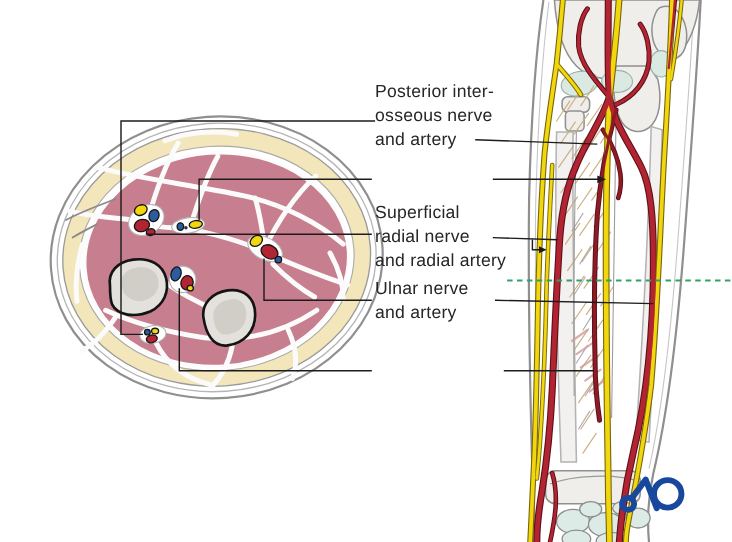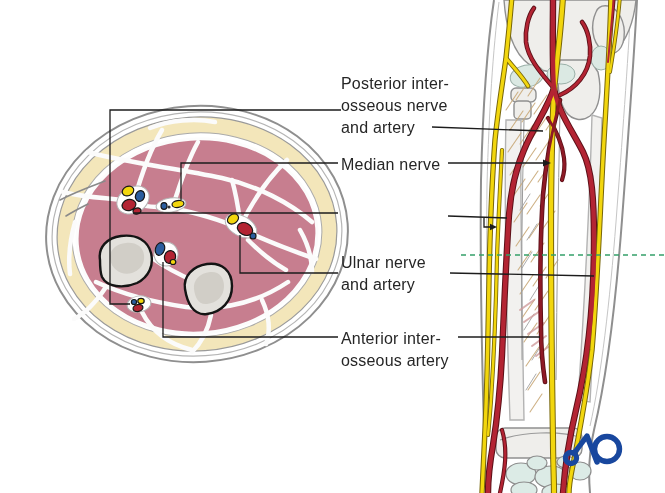--- a/index.html
+++ b/index.html
@@ -234,19 +234,19 @@
   <g fill="none" stroke="#18479e" stroke-width="5.4" stroke-linecap="round" stroke-linejoin="round" aria-hidden="false">
     <circle cx="607" cy="449" r="12.5"></circle>
     <path d="M575,452 L587,436 L597,462"></path>
     <circle cx="571" cy="458" r="5.5"></circle>
   </g>
 </svg>
 
 <div class="lbl" style="top:73px">Posterior inter-
 osseous nerve
 and artery</div>
-<div class="lbl" style="top:154px">Median nerve</div>
+<div class="lbl" style="top:183px">Superficial
+radial nerve
+and radial artery</div>
 <div class="lbl" style="top:252px">Ulnar nerve
 and artery</div>
-<div class="lbl" style="top:328px">Anterior inter-
-osseous artery</div>
 
 </div>
 
 </body></html>

